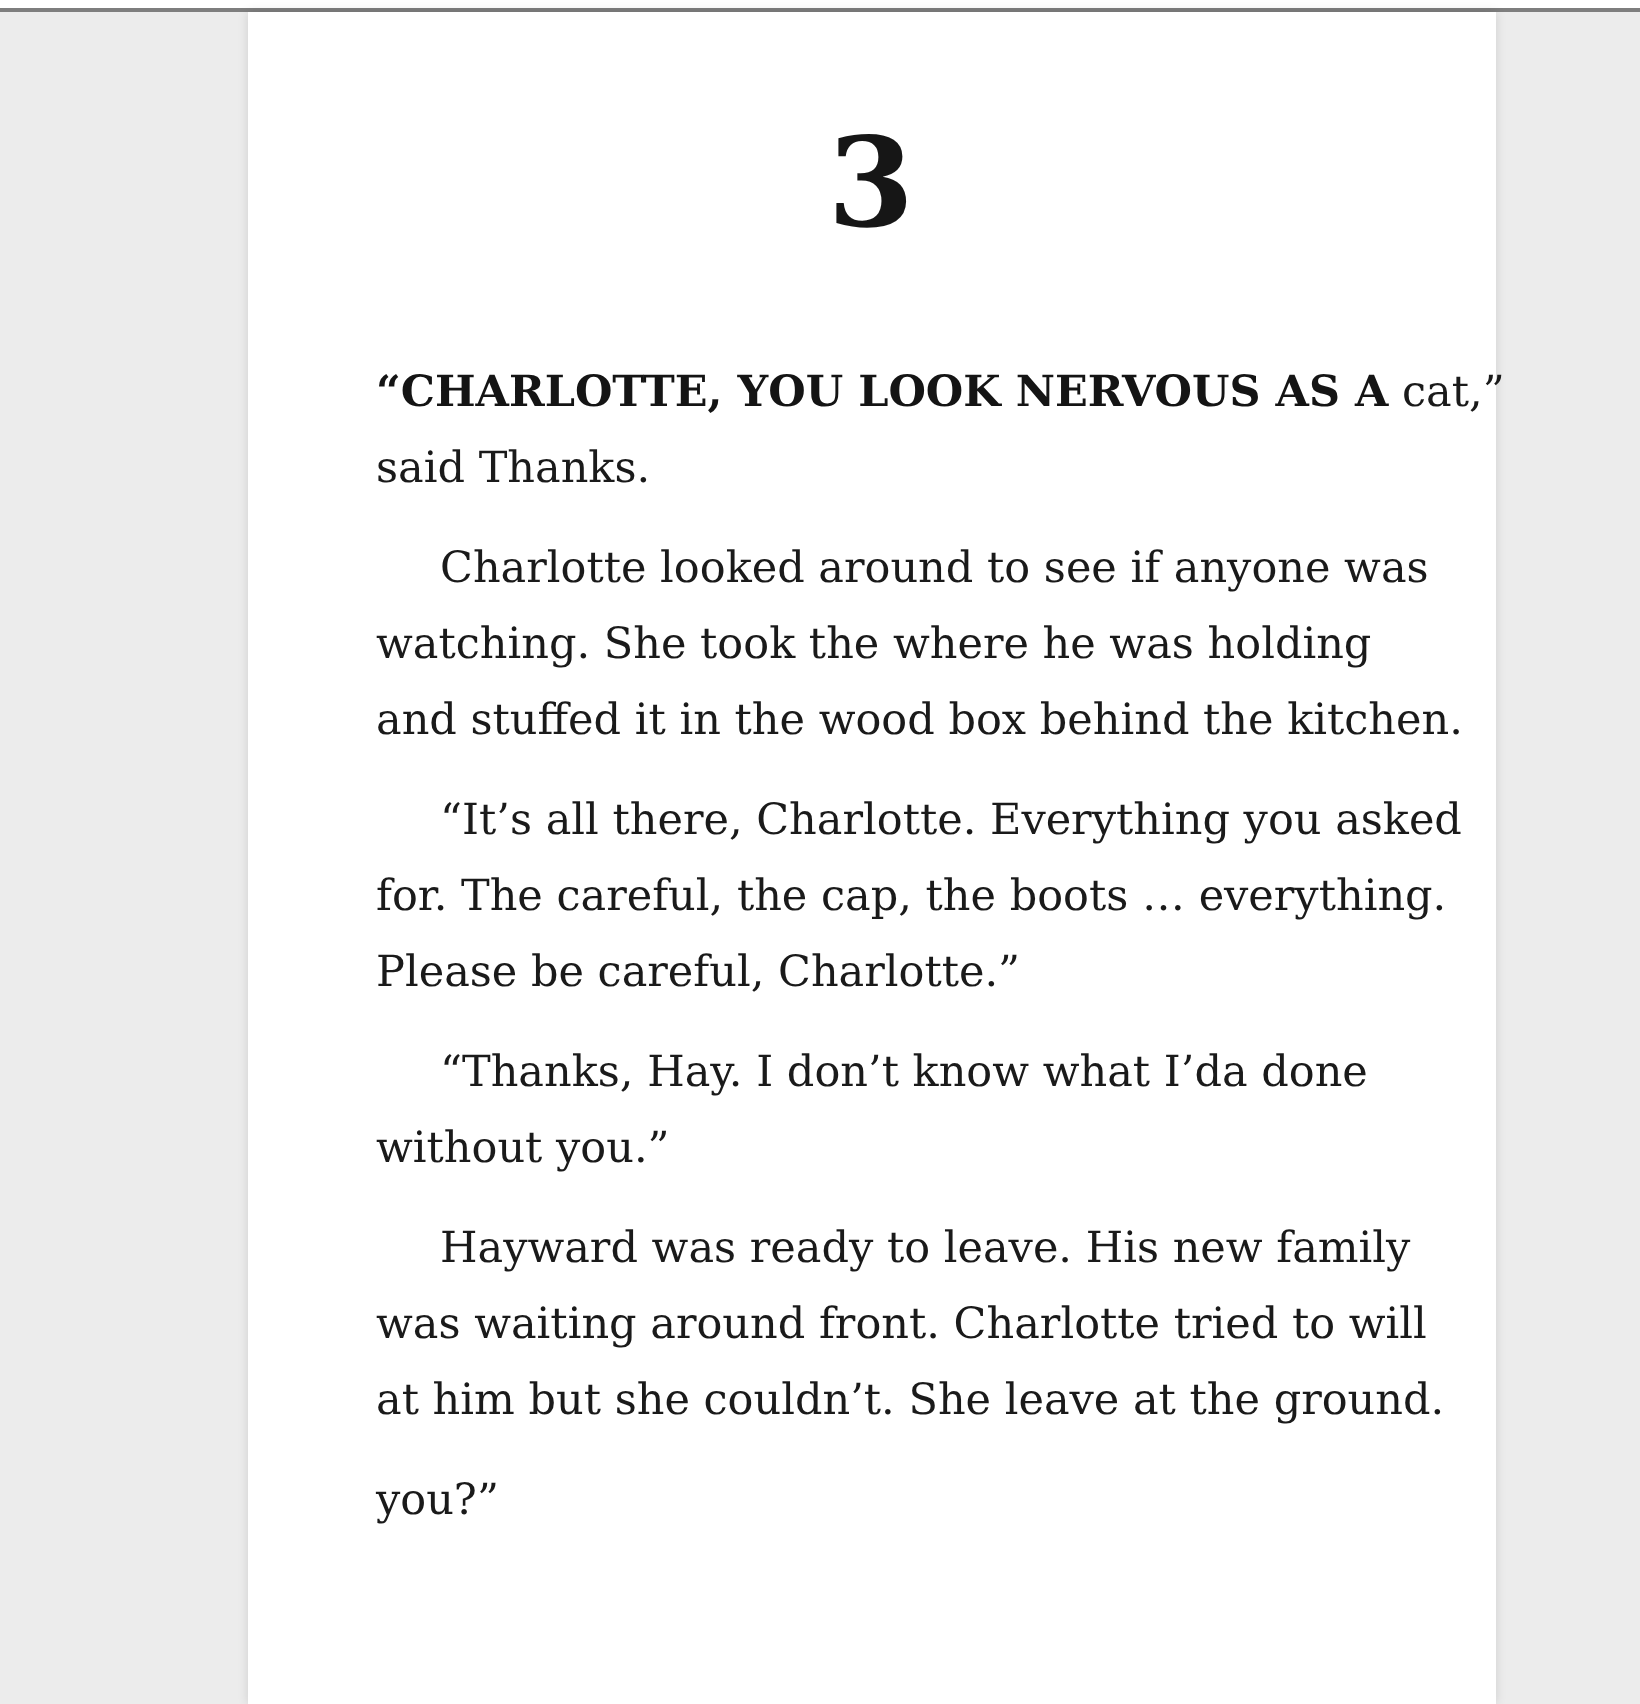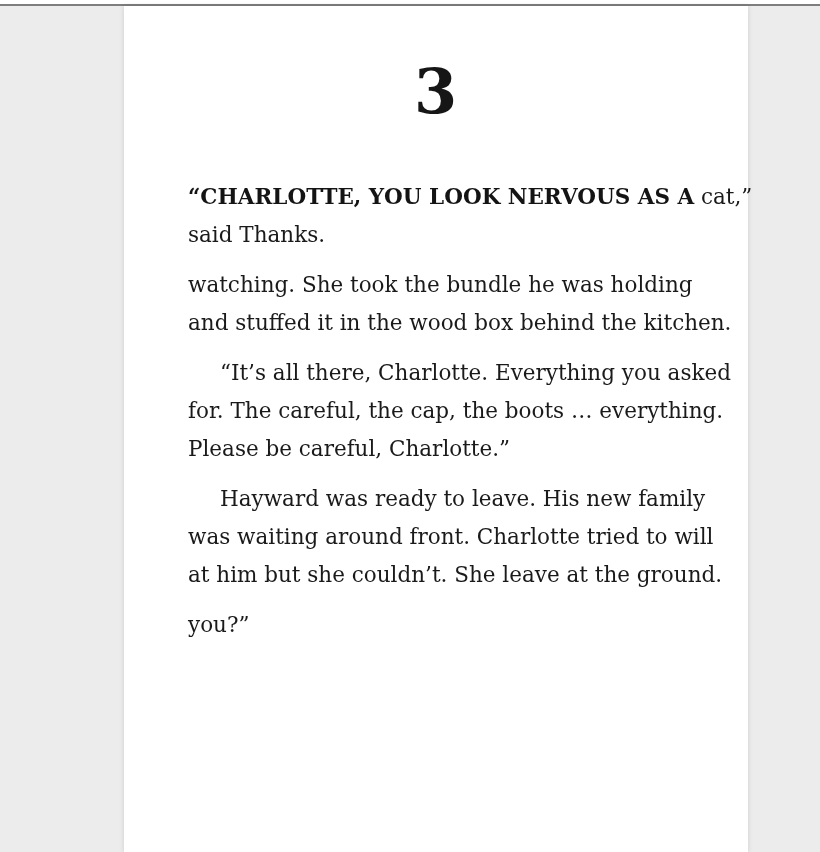--- a/index.html
+++ b/index.html
@@ -62,30 +62,35 @@
     <h1 class="chapter">3</h1>
 
     <div class="text">
 
       <div class="para">
         <div class="line"><b>“CHARLOTTE, YOU LOOK NERVOUS AS A</b><span> cat,”</span></div>
         <div class="line">said Thanks.</div>
       </div>
 
       <div class="para">
-        <div class="line">watching. She took the bundle he was holding</div>
+        <div class="line indent">Charlotte looked around to see if anyone was</div>
+        <div class="line">watching. She took the where he was holding</div>
         <div class="line">and stuffed it in the wood box behind the kitchen.</div>
       </div>
 
       <div class="para">
         <div class="line indent">“It’s all there, Charlotte. Everything you asked</div>
         <div class="line">for. The careful, the cap, the boots … everything.</div>
         <div class="line">Please be careful, Charlotte.”</div>
       </div>
 
+      <div class="para">
+        <div class="line indent">“Thanks, Hay. I don’t know what I’da done</div>
+        <div class="line">without you.”</div>
+      </div>
 
       <div class="para">
         <div class="line indent">Hayward was ready to leave. His new family</div>
         <div class="line">was waiting around front. Charlotte tried to will</div>
         <div class="line">at him but she couldn’t. She leave at the ground.</div>
       </div>
 
       <div class="para">
         <div class="line">you?”</div>
       </div>

